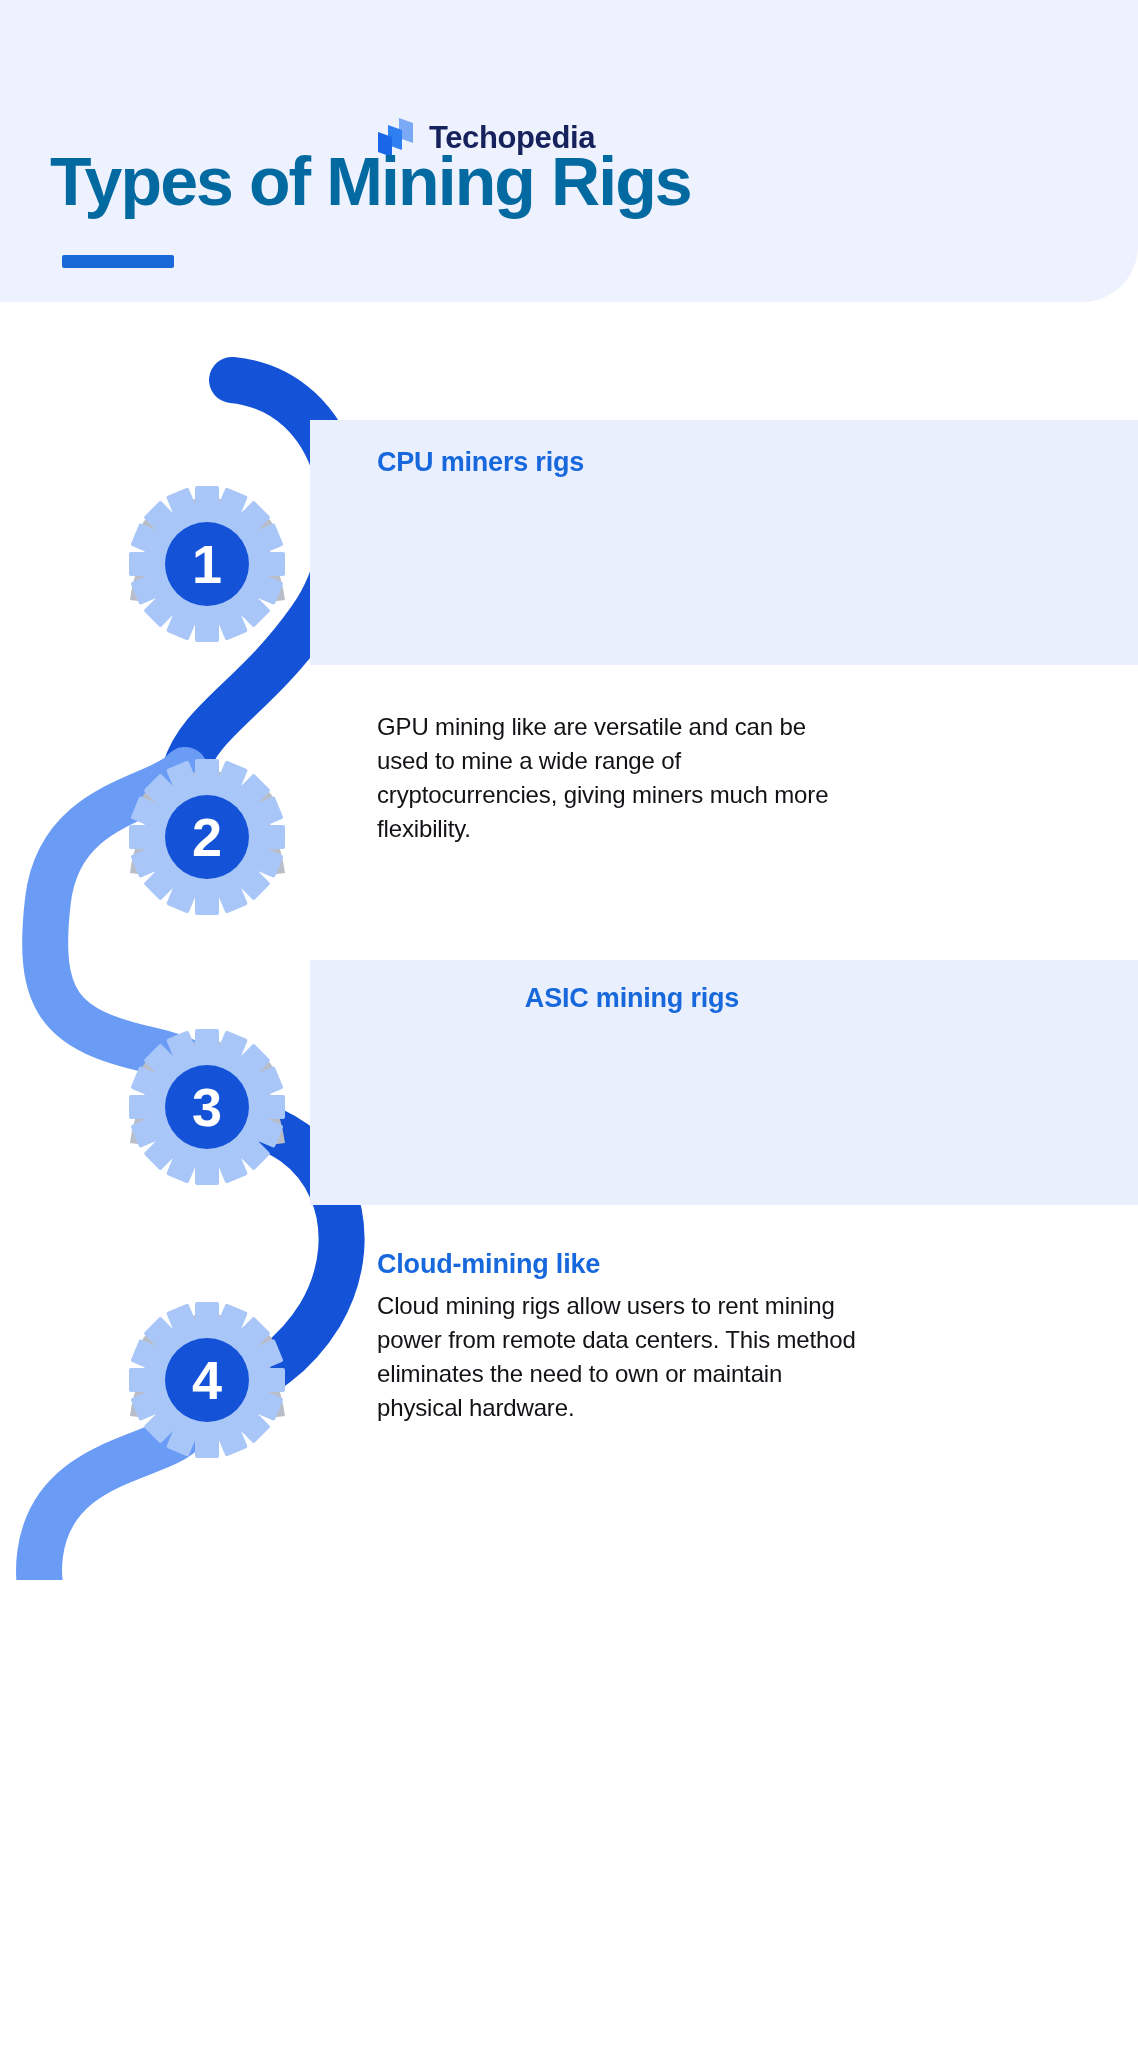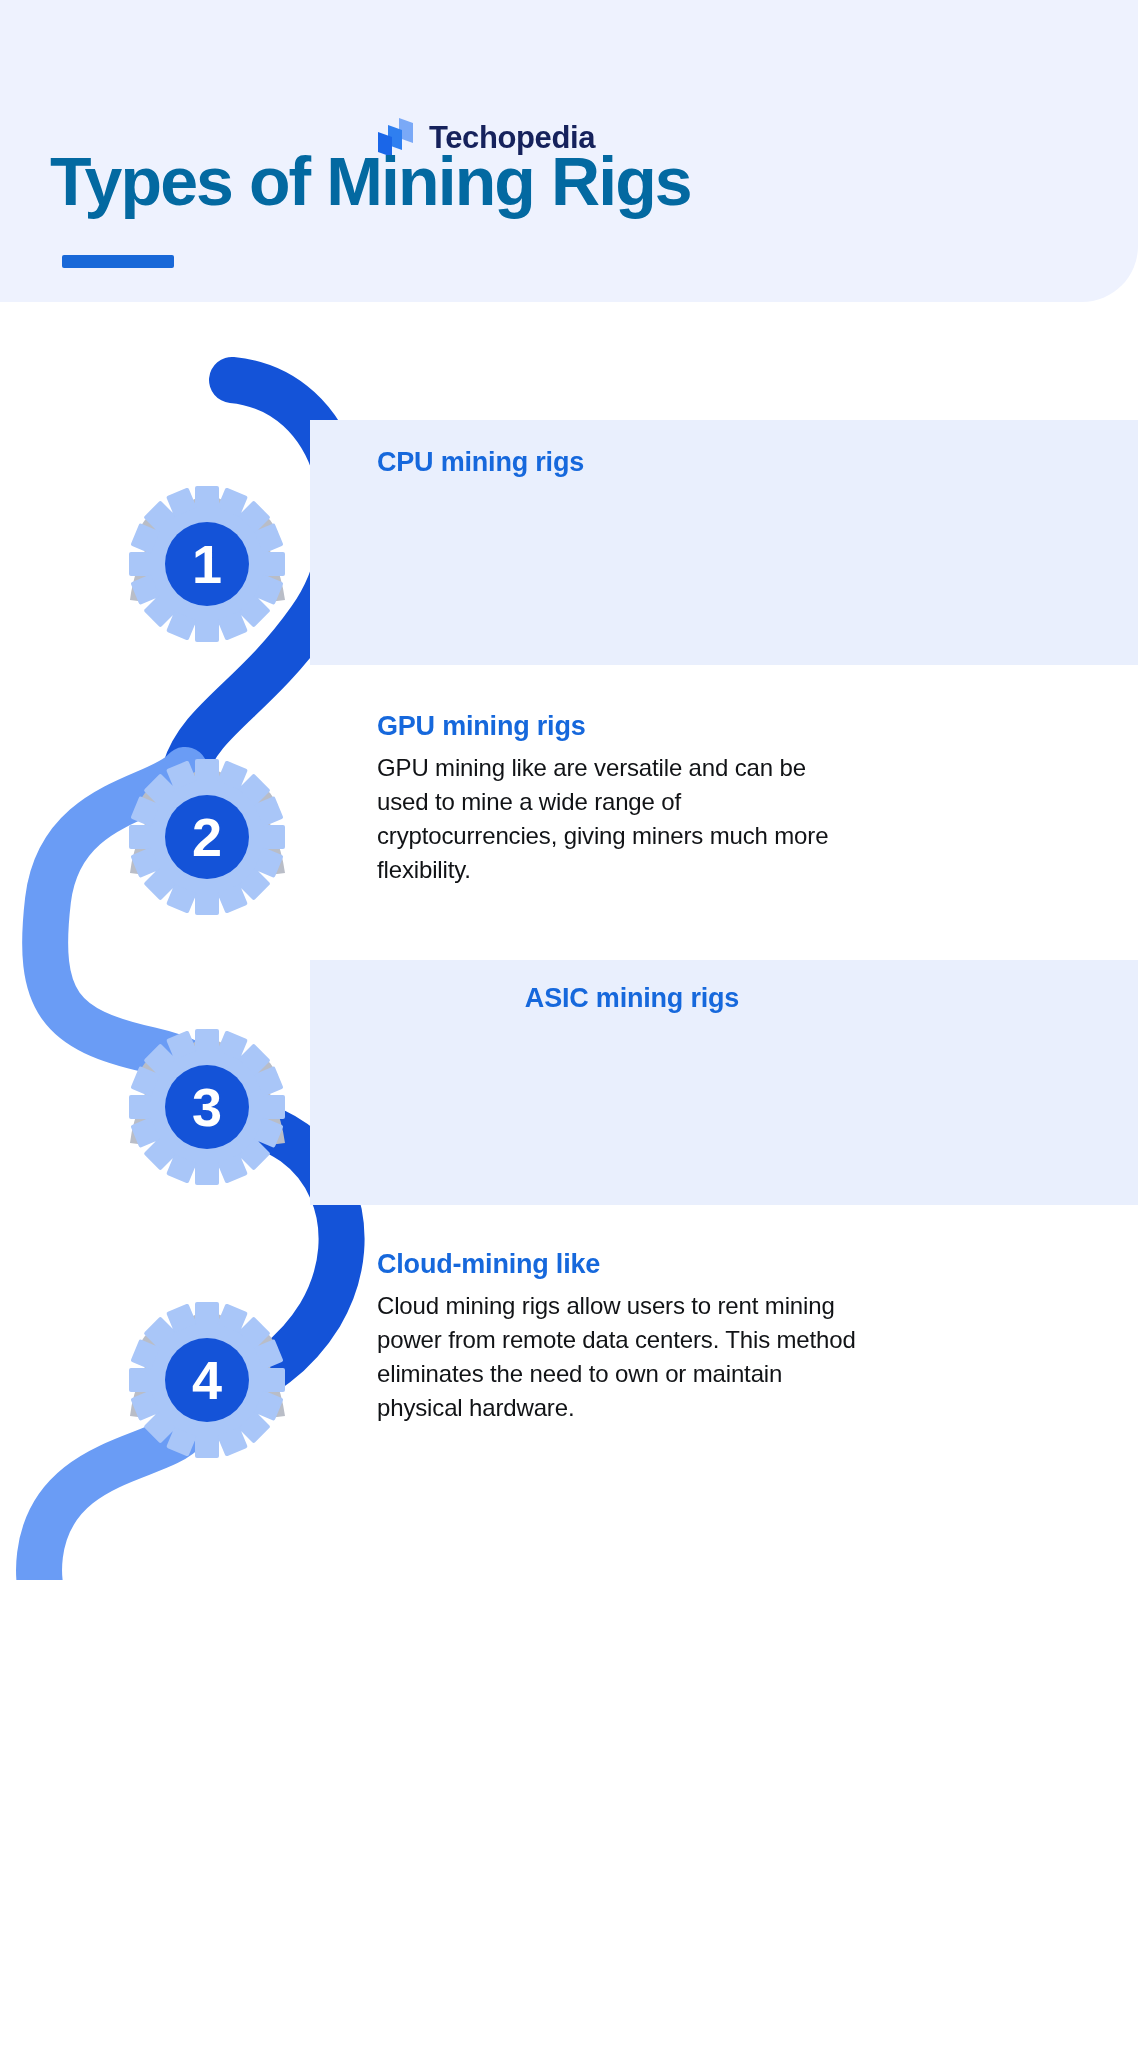--- a/index.html
+++ b/index.html
@@ -134,21 +134,21 @@
           <rect x="29" y="110" width="22" height="24" rx="2" transform="rotate(67.5 107 122)"></rect>
           <rect x="163" y="110" width="22" height="24" rx="2" transform="rotate(67.5 107 122)"></rect>
         </g>
       </g>
       <circle cx="107" cy="122" r="42" fill="#1453d8"></circle>
       <text x="107" y="122" text-anchor="middle" dominant-baseline="central" font-family="Liberation Sans, sans-serif" font-size="54" font-weight="bold" fill="#ffffff">1</text>
     </svg>
   </div>
 
   <div class="txt" style="top:26px;">
-    <div class="card-title">CPU mining rigs</div>
+    <div class="card-title">CPU miners rigs</div>
   </div>
 </div>
 
 <div class="row" style="top:690px;height:245px;">
   <div class="row-band plain" style="height:245px;"></div>
 
   <div class="icon-wrap" style="left:100px; top:25px;">
     <svg viewBox="0 0 215 215">
       <g>
         <path d="M30 158 C 38 100, 72 62, 112 50 L 118 62 C 84 74, 56 108, 46 160 Z" fill="#b9bdc7"></path>
@@ -178,21 +178,20 @@
           <rect x="29" y="110" width="22" height="24" rx="2" transform="rotate(67.5 107 122)"></rect>
           <rect x="163" y="110" width="22" height="24" rx="2" transform="rotate(67.5 107 122)"></rect>
         </g>
       </g>
       <circle cx="107" cy="122" r="42" fill="#1453d8"></circle>
       <text x="107" y="122" text-anchor="middle" dominant-baseline="central" font-family="Liberation Sans, sans-serif" font-size="54" font-weight="bold" fill="#ffffff">2</text>
     </svg>
   </div>
 
   <div class="txt" style="top:20px;">
-    <div class="card-title">GPU mining rigs</div>
     <div class="card-body">GPU mining like are versatile and can be used to mine a wide range of cryptocurrencies, giving miners much more flexibility.</div>
   </div>
 </div>
 
 <div class="row" style="top:960px;height:245px;">
   <div class="row-band" style="height:245px;"></div>
 
   <div class="icon-wrap" style="left:100px; top:25px;">
     <svg viewBox="0 0 215 215">
       <g>

